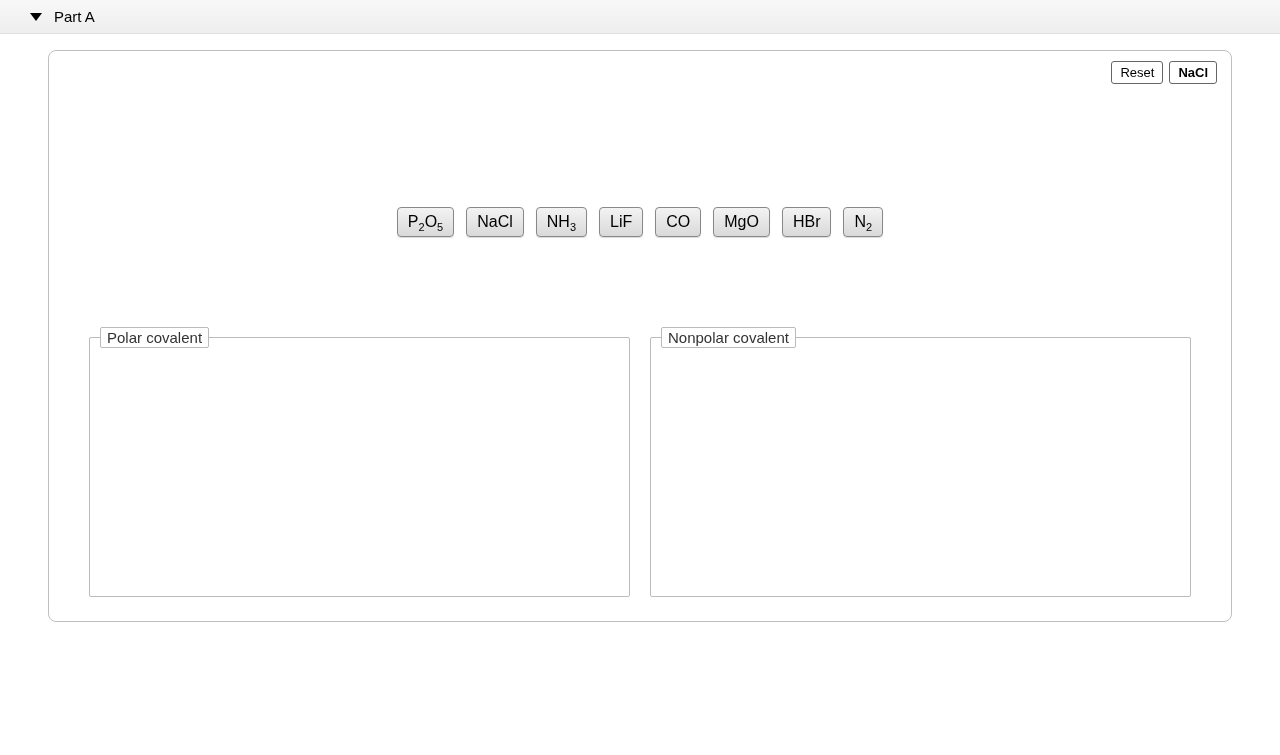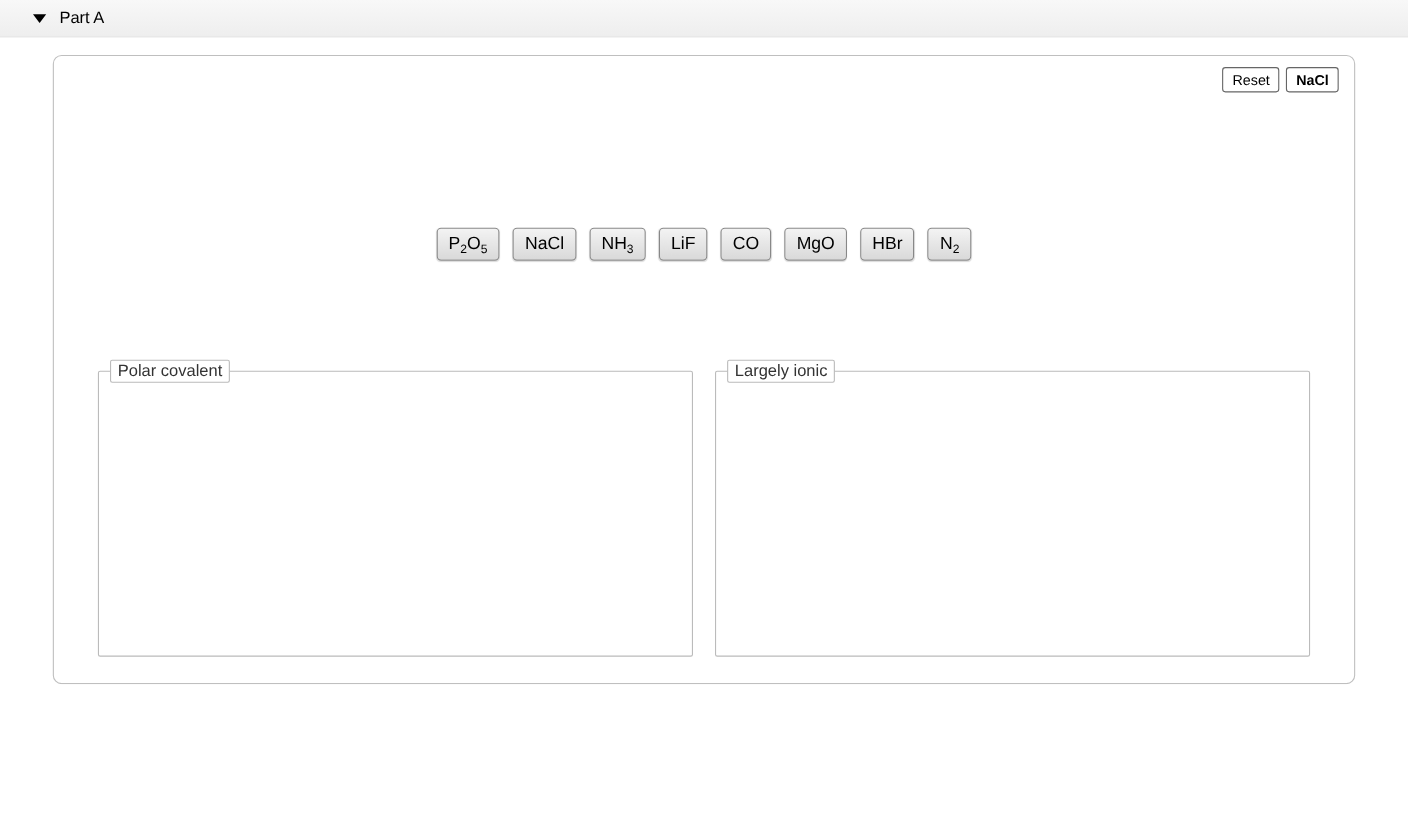--- a/index.html
+++ b/index.html
@@ -146,17 +146,17 @@
         <div class="item">HBr</div>
         <div class="item">N<sub>2</sub></div>
       </div>
 
     <div class="bins">
 
     <div class="bin">
           <div class="bin-label">Polar covalent</div>
         </div>
         <div class="bin">
-          <div class="bin-label">Largely ionic</div>
+          <div class="bin-label">Nonpolar covalent</div>
         </div>
       </div>
   </div>
 </div>
 
 </body></html>

